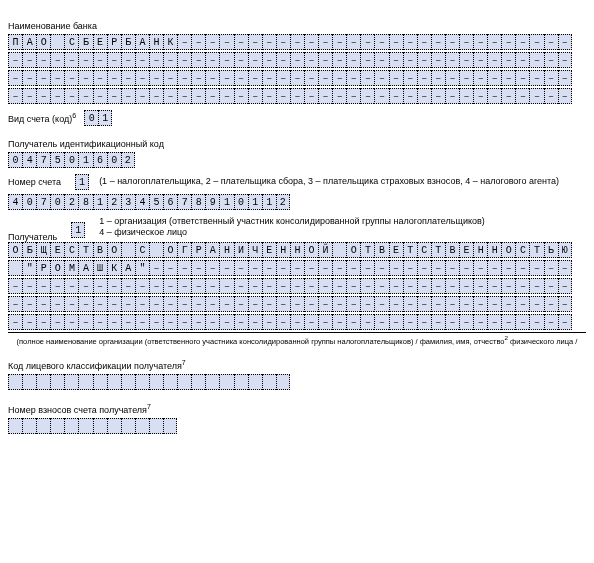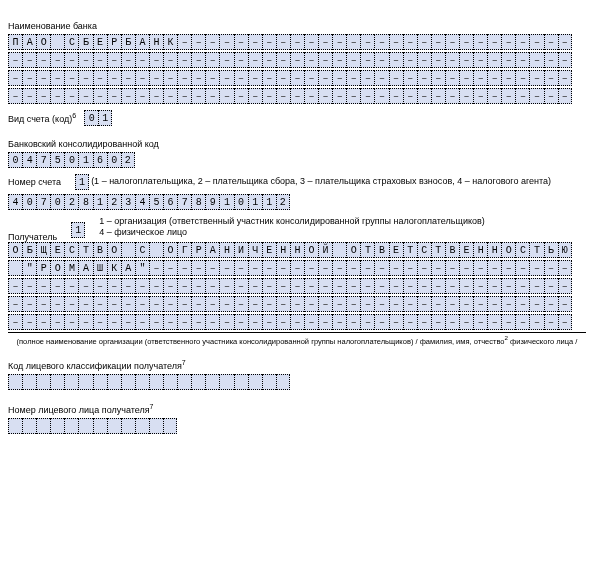--- a/index.html
+++ b/index.html
@@ -38,21 +38,21 @@
   }
   .cell:last-child { border-right: 1px dotted #000; }
   .cell-dash { color:#333; }
   .inline-group {
     display: flex;
     align-items: center;
     margin-top: 6px;
   }
   .inline-group .label { margin: 0 8px 0 0; }
   .inline-group .cells-row { margin: 0; }
-  .aside { font-size: 9px; margin-left: 2px; line-height: 1.3; }
+  .aside { font-size: 9px; margin-left: 10px; line-height: 1.3; }
   .aside-stack { font-size: 9px; line-height: 1.2; margin-left: 14px; }
   .footnote {
     font-size: 7.5px;
     text-align: center;
     line-height: 1.2;
     border-top: 1px solid #000;
     padding-top: 1px;
     margin-top: 0;
   }
   .gap { height: 4px; }
@@ -235,21 +235,21 @@
 <div class="inline-group">
   <div class="label">
     <span>Вид счета (код)</span><sup>6</sup>
   </div>
   <div class="cells-row">
       <div class="cell">0</div>
       <div class="cell">1</div>
     </div>
 </div>
 
-<div class="label">Банковский консолидированной код</div>
+<div class="label">Получатель идентификационный код</div>
 <div class="cells-row">
     <div class="cell">0</div>
     <div class="cell">4</div>
     <div class="cell">7</div>
     <div class="cell">5</div>
     <div class="cell">0</div>
     <div class="cell">1</div>
     <div class="cell">6</div>
     <div class="cell">0</div>
     <div class="cell">2</div>
@@ -536,21 +536,21 @@
     <div class="cell"></div>
     <div class="cell"></div>
     <div class="cell"></div>
     <div class="cell"></div>
     <div class="cell"></div>
     <div class="cell"></div>
     <div class="cell"></div>
   </div>
 
 <div class="label">
-  <span>Номер лицевого лица получателя</span><sup>7</sup>
+  <span>Номер взносов счета получателя</span><sup>7</sup>
 </div>
 <div class="cells-row">
     <div class="cell"></div>
     <div class="cell"></div>
     <div class="cell"></div>
     <div class="cell"></div>
     <div class="cell"></div>
     <div class="cell"></div>
     <div class="cell"></div>
     <div class="cell"></div>

